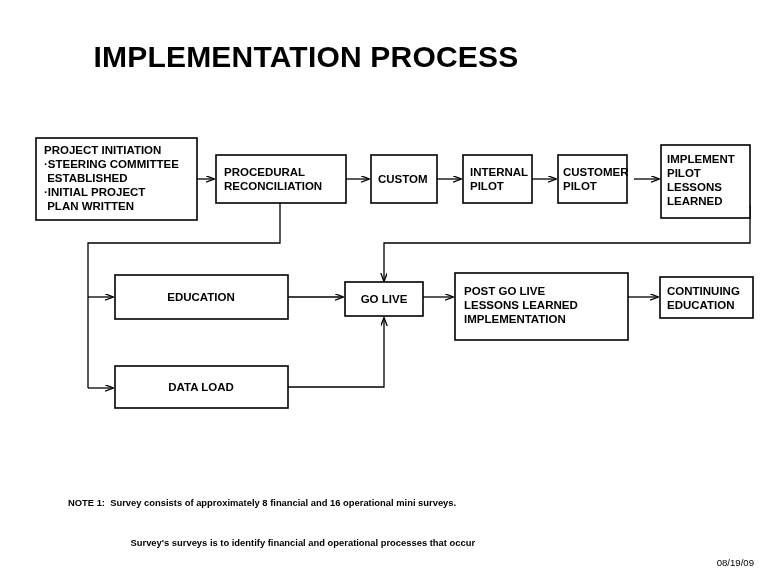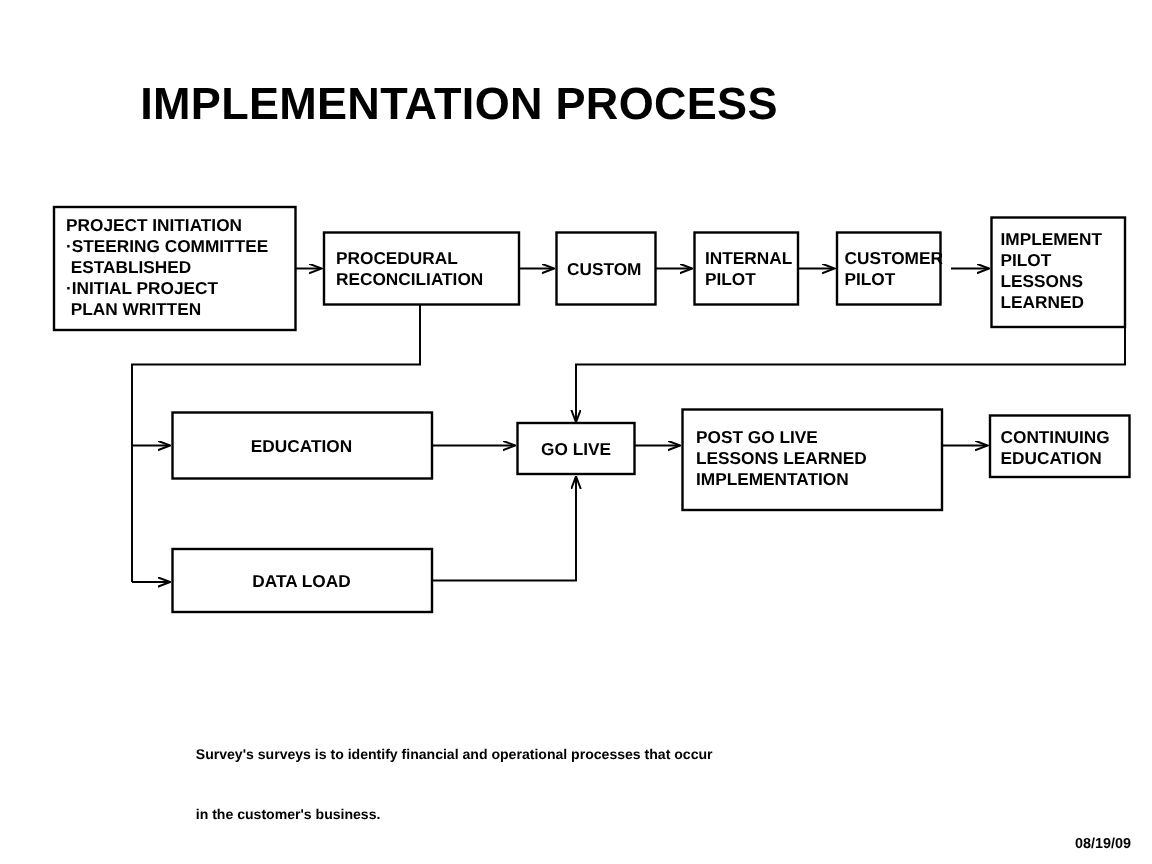--- a/index.html
+++ b/index.html
@@ -25,21 +25,20 @@
   #title {
     position: absolute;
     left: 0;
     top: 40px;
     width: 612px;
     text-align: center;
     font-size: 30px;
     font-weight: bold;
     letter-spacing: 0.2px;
     color: #000000;
-    margin-top: 13px;
   }
   #chart {
     position: absolute;
     left: 0;
     top: 0;
     width: 768px;
     height: 576px;
   }
   .box-rect {
     fill: #ffffff;
@@ -67,21 +66,21 @@
     line-height: 13.2px;
     color: #000000;
     white-space: pre;
   }
   .note-line { white-space: pre; }
   #date {
     position: absolute;
     right: 14px;
     bottom: 8px;
     font-size: 9.6px;
-    font-weight: bold;
+    font-weight: normal;
     color: #000000;
     margin-top: 24px;
   }
 </style>
 </head>
 <body>
 
 <div id="slide">
 
   <div id="title">IMPLEMENTATION PROCESS</div>
@@ -178,20 +177,21 @@
     </g>
 
     <g>
       <rect class="box-rect" x="660" y="277" width="93" height="41"></rect>
       <text class="box-text" x="667" y="295">CONTINUING</text>
       <text class="box-text" x="667" y="309">EDUCATION</text>
     </g>
   </svg>
 
   <div id="notes">
+    <div class="note-line">NOTE 1:  Survey consists of approximately 8 financial and 16 operational mini surveys.</div>
     <div class="note-line">                        Survey's surveys is to identify financial and operational processes that occur</div>
     <div class="note-line">                        in the customer's business.</div>
     
     
     
   </div>
 
   <div id="date">08/19/09</div>
 
 </div>

